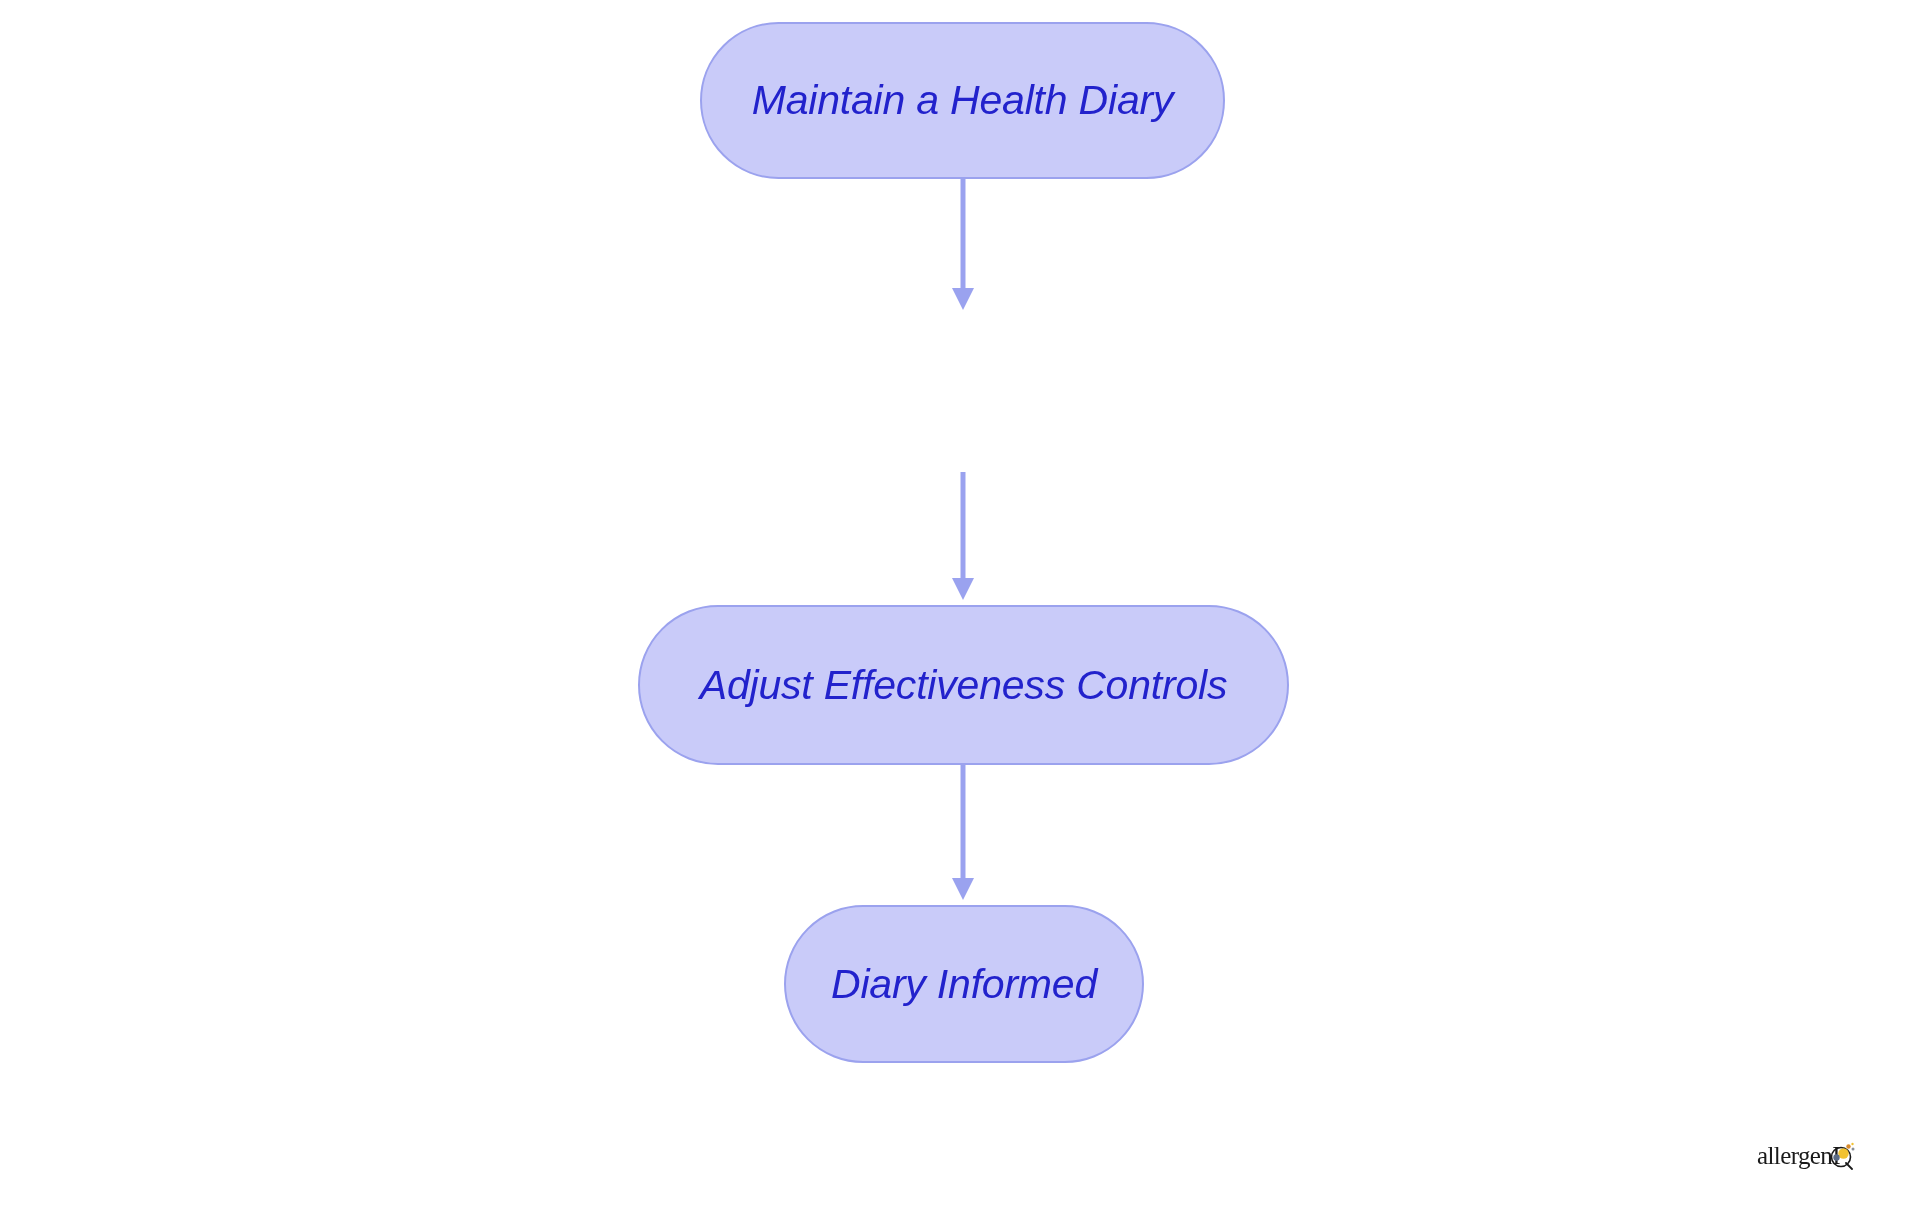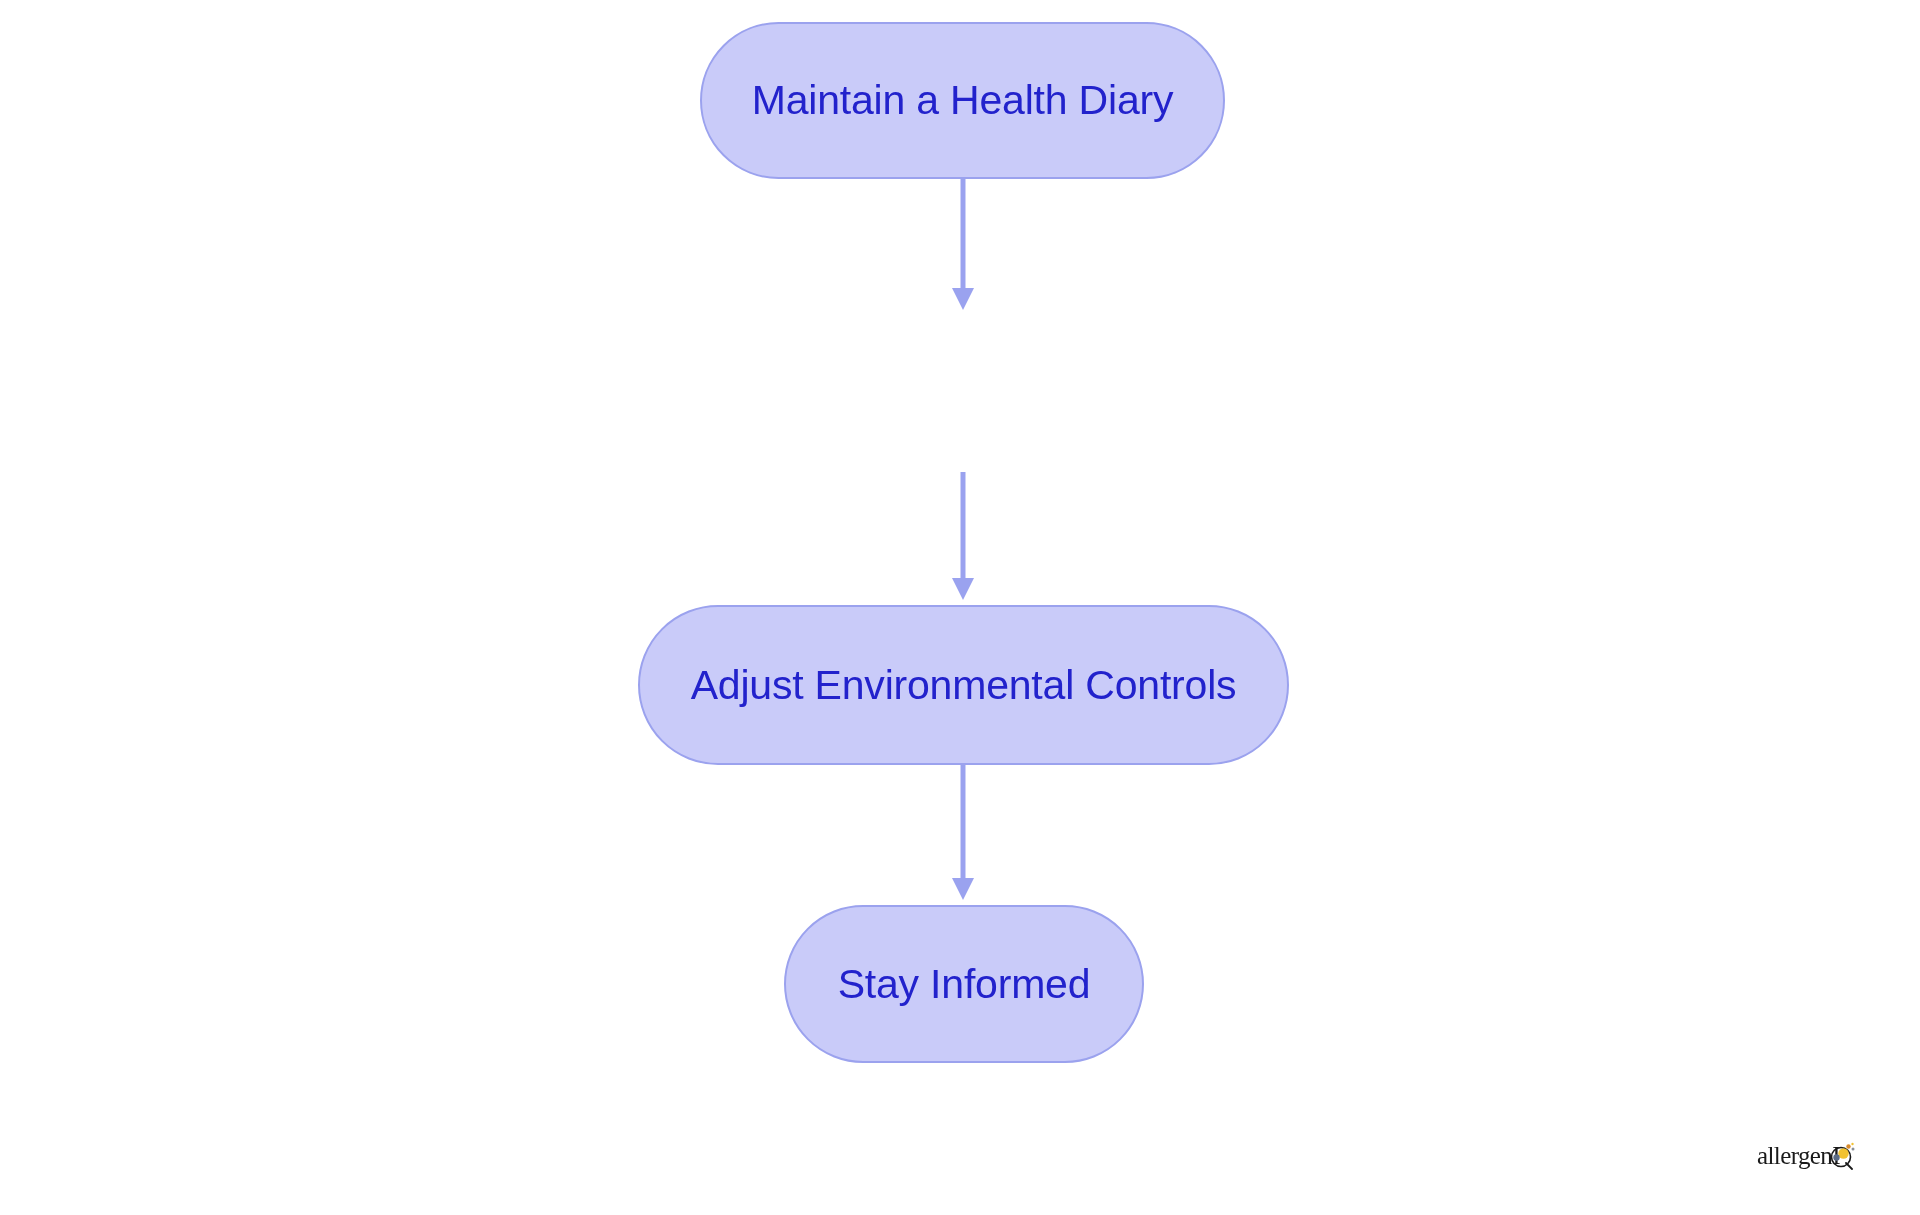--- a/index.html
+++ b/index.html
@@ -14,20 +14,21 @@
     overflow: hidden;
     font-family: "Liberation Sans", "DejaVu Sans", sans-serif;
   }
 
   #flow-canvas {
     position: absolute;
     left: 0;
     top: 0;
     width: 1760px;
     height: 1215px;
+    font-style: italic;
   }
 
   .flow-node {
     position: absolute;
     box-sizing: border-box;
     background: #c9cbf9;
     border: 2px solid #9ba2ee;
     border-radius: 999px;
     display: flex;
     align-items: center;
@@ -131,25 +132,25 @@
       </g>
     </g>
   </svg>
 
   <div class="flow-node" id="node-0">
     <span class="node-label">Maintain a Health Diary</span>
   </div>
 
 
   <div class="flow-node" id="node-2">
-    <span class="node-label">Adjust Environmental Controls</span>
+    <span class="node-label">Adjust Effectiveness Controls</span>
   </div>
 
   <div class="flow-node" id="node-3">
-    <span class="node-label">Stay Informed</span>
+    <span class="node-label">Diary Informed</span>
   </div>
 
 </div>
 
 <div id="brand-logo">
   <span class="brand-text">allergenI</span>
   <span class="brand-mark">
     <svg viewBox="0 0 30 30" width="30" height="30" xmlns="http://www.w3.org/2000/svg">
       <circle cx="14" cy="17" r="9.5" fill="none" stroke="#1a1a1a" stroke-width="1.6"></circle>
       <path d="M19 23 L25 29" stroke="#1a1a1a" stroke-width="1.8" stroke-linecap="round"></path>

